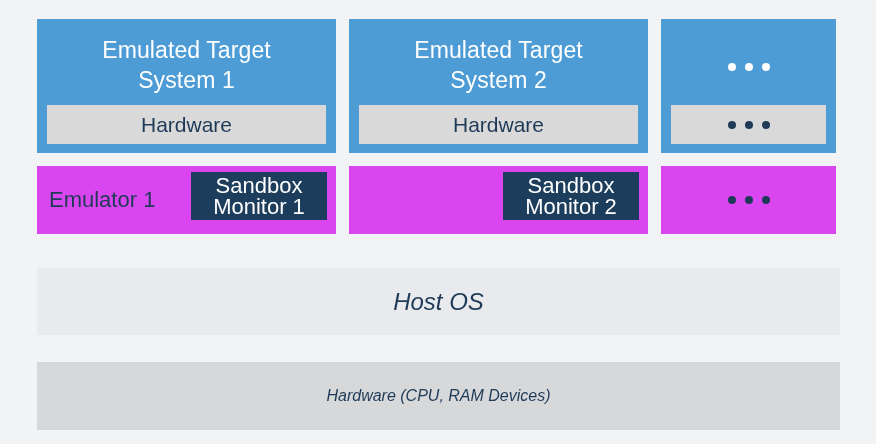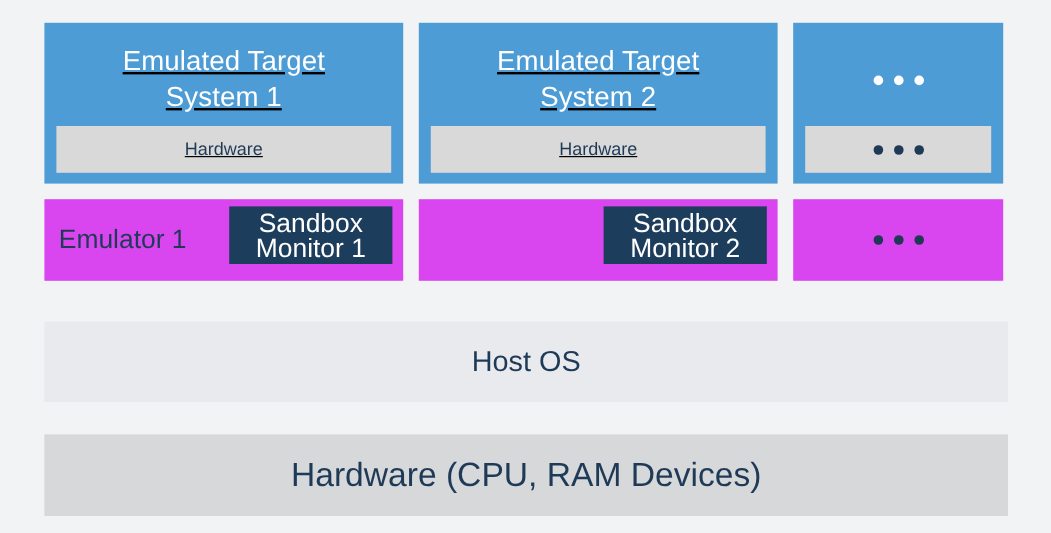--- a/index.html
+++ b/index.html
@@ -36,39 +36,38 @@
 
   
   .guest-block {
     background: #4D9CD6;
     box-sizing: border-box;
     padding: 10px 10px 9px 10px;
     display: flex;
     flex-direction: column;
     justify-content: space-between;
     align-items: stretch;
-    text-decoration: underline;
   }
   .guest-block.wide   { width: 299px; }
   .guest-block.narrow { width: 175px; }
 
   .guest-title {
     color: #FFFFFF;
     font-size: 23px;
     line-height: 30px;
     text-align: center;
     padding-top: 6px;
     white-space: pre-line;
     letter-spacing: 0.1px;
   }
 
   .guest-hw {
     background: #D9D9D9;
     color: #1F3A57;
-    font-size: 15px;
+    font-size: 21px;
     height: 39px;
     display: flex;
     align-items: center;
     justify-content: center;
     text-align: center;
   }
 
   
   .emulator-bar {
     background: #d946ef;
@@ -127,32 +126,33 @@
   
   .full-bar {
     position: absolute;
     left: 37px;
     width: 803px;
     display: flex;
     align-items: center;
     justify-content: center;
     color: #1F3A57;
     box-sizing: border-box;
+    font-style: italic;
   }
   #host-os-bar {
     top: 268px;
     height: 67px;
     background: #E8EAED;
     font-size: 24px;
   }
   #hardware-bar {
     top: 362px;
     height: 68px;
     background: #D6D8DA;
-    font-size: 28px;
+    font-size: 16px;
   }
 </style>
 </head>
 <body>
 
 <div class="diagram">
 
   <div class="columns-row" id="guest-row">
 
     <div class="guest-block wide">

